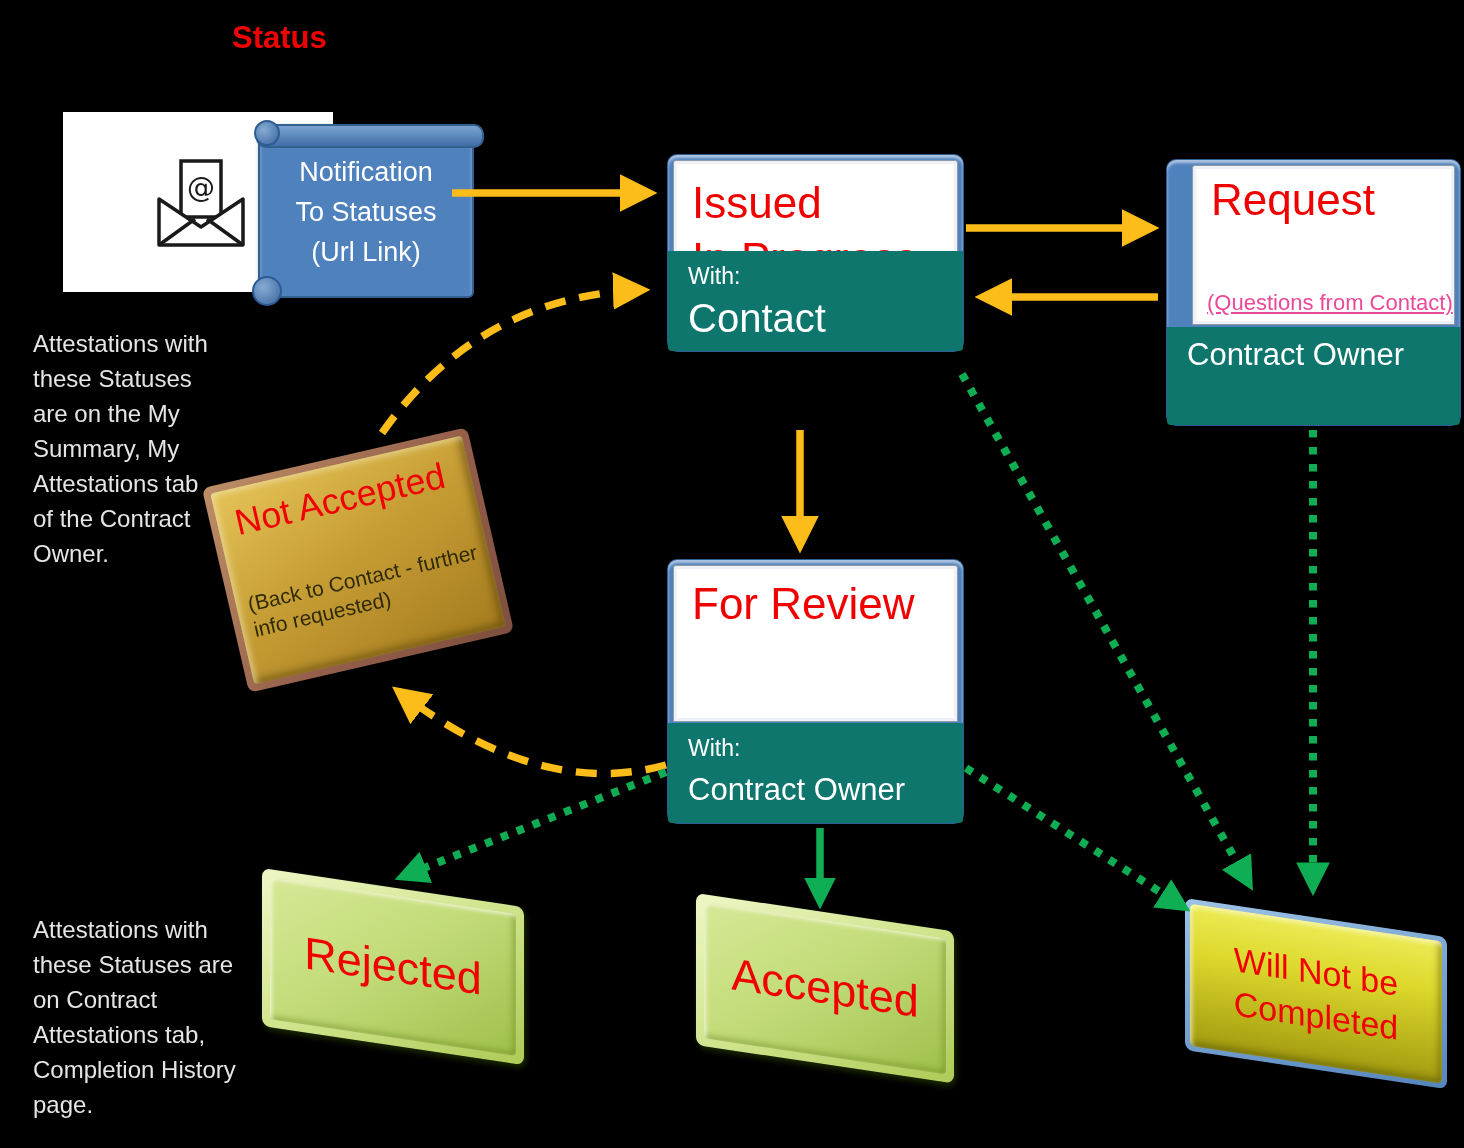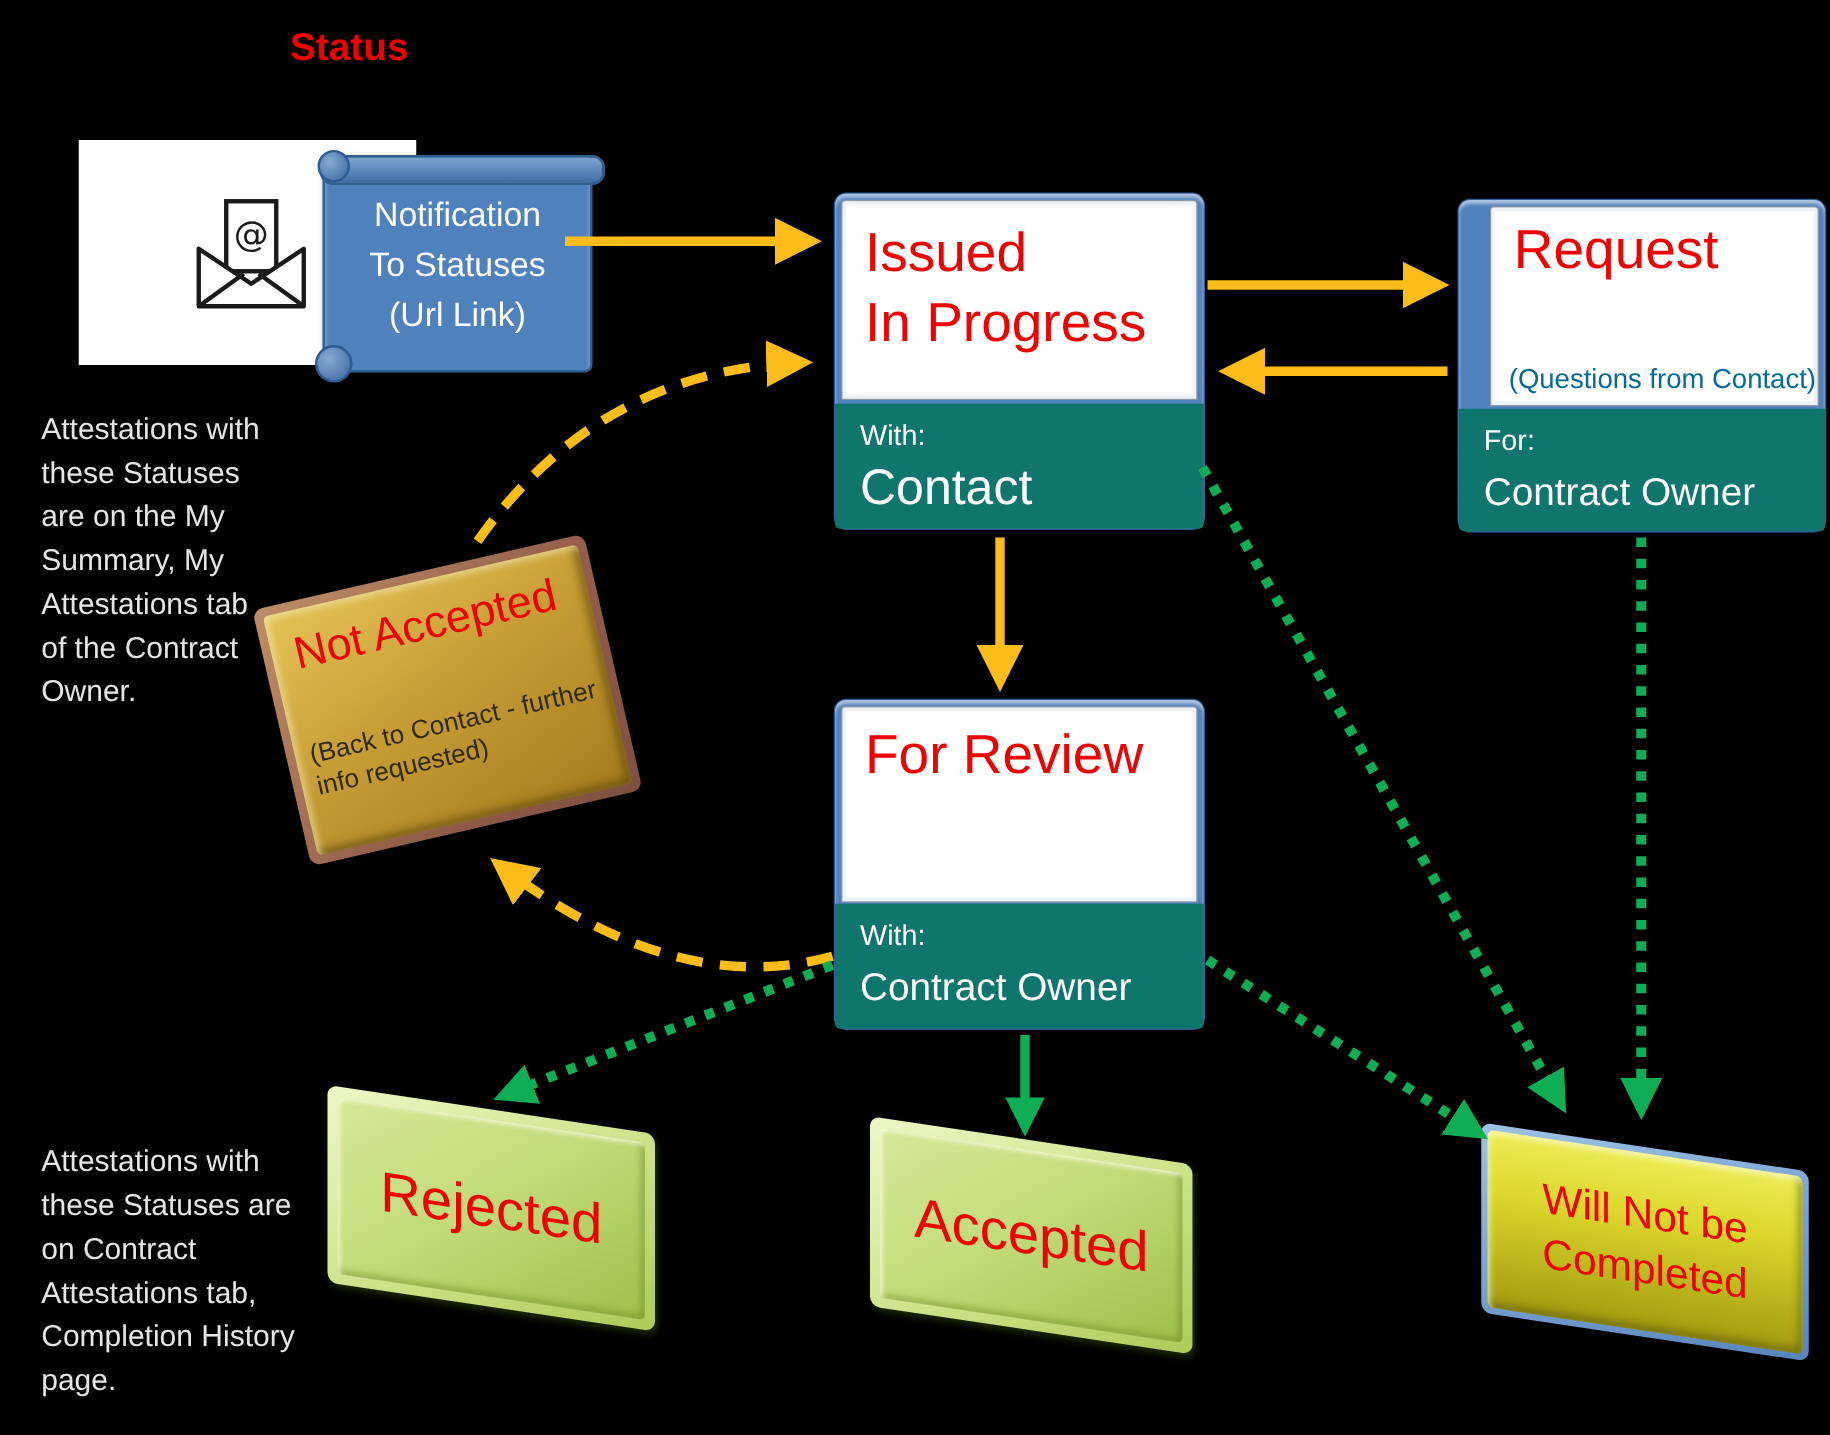--- a/index.html
+++ b/index.html
@@ -40,30 +40,30 @@
   
   .status-box{
     position:absolute;border-radius:9px;background:#4f81bd;
     box-shadow:inset 0 3px 3px rgba(255,255,255,.55), 0 0 0 1px #2f5c93, 2px 3px 6px rgba(0,0,0,.6);
   }
   .sb-white{
     position:absolute;left:5px;right:5px;top:5px;background:#fff;
     border:1px solid #8f9aa6;box-shadow:inset 0 0 0 3px #eef1f5;border-radius:3px 3px 0 0;
   }
   .sb-title{color:#f10000;font-size:44px;line-height:56px;margin:14px 0 0 18px;}
-  .sb-note{position:absolute;left:14px;bottom:8px;color:#0369a1;font-size:22px;}
+  .sb-note{position:absolute;left:14px;bottom:8px;color:#ec4899;font-size:22px;text-decoration:underline;}
   .sb-blue{
     position:absolute;left:0;right:0;bottom:0;color:#fff;padding-left:20px;
     background:#0f766e;border-radius:0 0 4px 4px;
   }
   .sb-with{font-size:23px;margin-top:12px;}
   .sb-party-lg{font-size:40px;margin-top:6px;}
   .sb-party-md{font-size:31px;margin-top:10px;}
 
-  #box-issued{left:668px;top:155px;width:295px;height:268px;}
+  #box-issued{left:668px;top:155px;width:295px;height:196px;}
   #box-issued .sb-white{height:158px;}
   #box-issued .sb-blue{height:100px;}
 
   #box-request{left:1167px;top:160px;width:293px;height:265px;}
   #box-request .sb-white{height:158px;margin-left:20px;}
   #box-request .sb-blue{height:98px;}
   #box-request .sb-title{margin-top:6px;}
 
   #box-review{left:668px;top:560px;width:295px;height:263px;text-decoration:underline;}
   #box-review .sb-white{height:155px;}
@@ -159,21 +159,20 @@
       <div class="sb-party-lg">Contact</div>
     </div>
   </div>
 
   <div class="status-box" id="box-request">
     <div class="sb-white">
       <div class="sb-title">Request</div>
       <div class="sb-note">(Questions from Contact)</div>
     </div>
     <div class="sb-blue">
-      <div class="sb-with">For:</div>
       <div class="sb-party-md">Contract Owner</div>
     </div>
   </div>
 
   <div class="status-box" id="box-review">
     <div class="sb-white">
       <div class="sb-title">For Review</div>
     </div>
     <div class="sb-blue">
       <div class="sb-with">With:</div>

